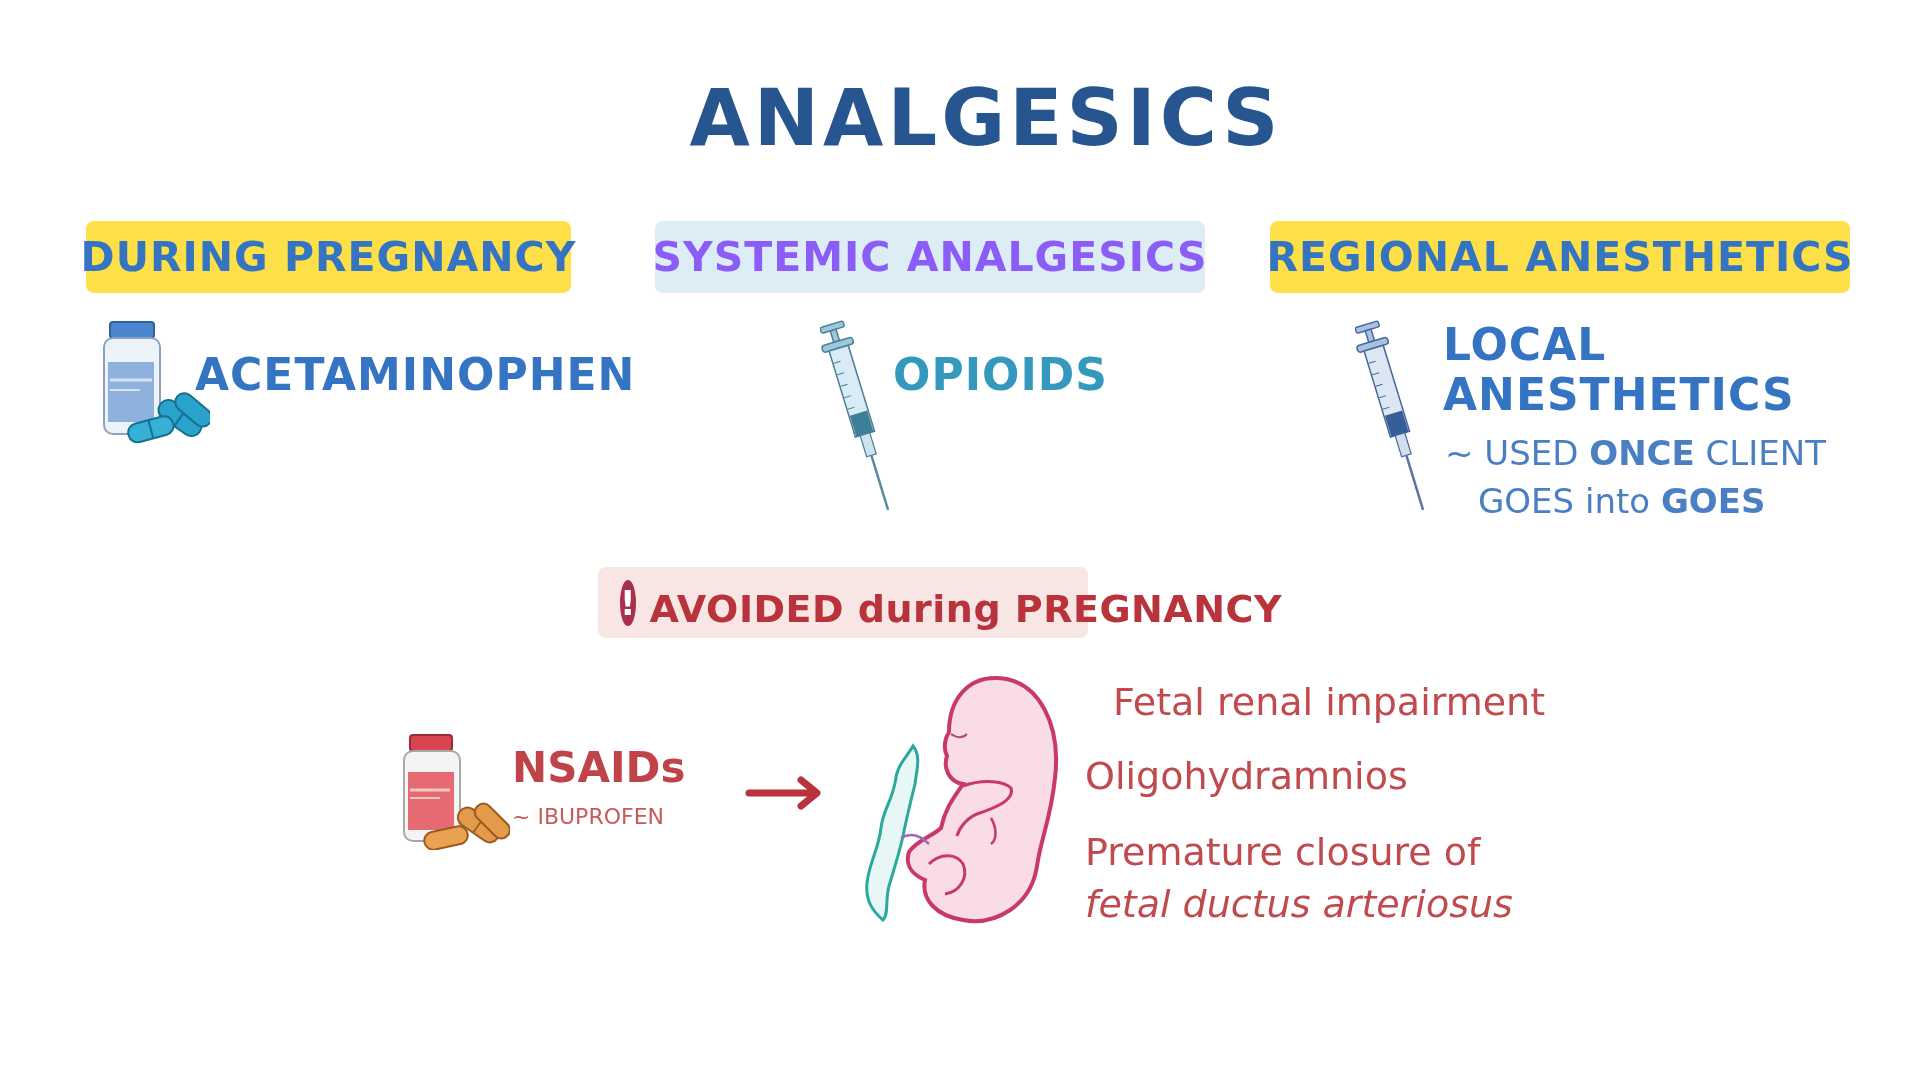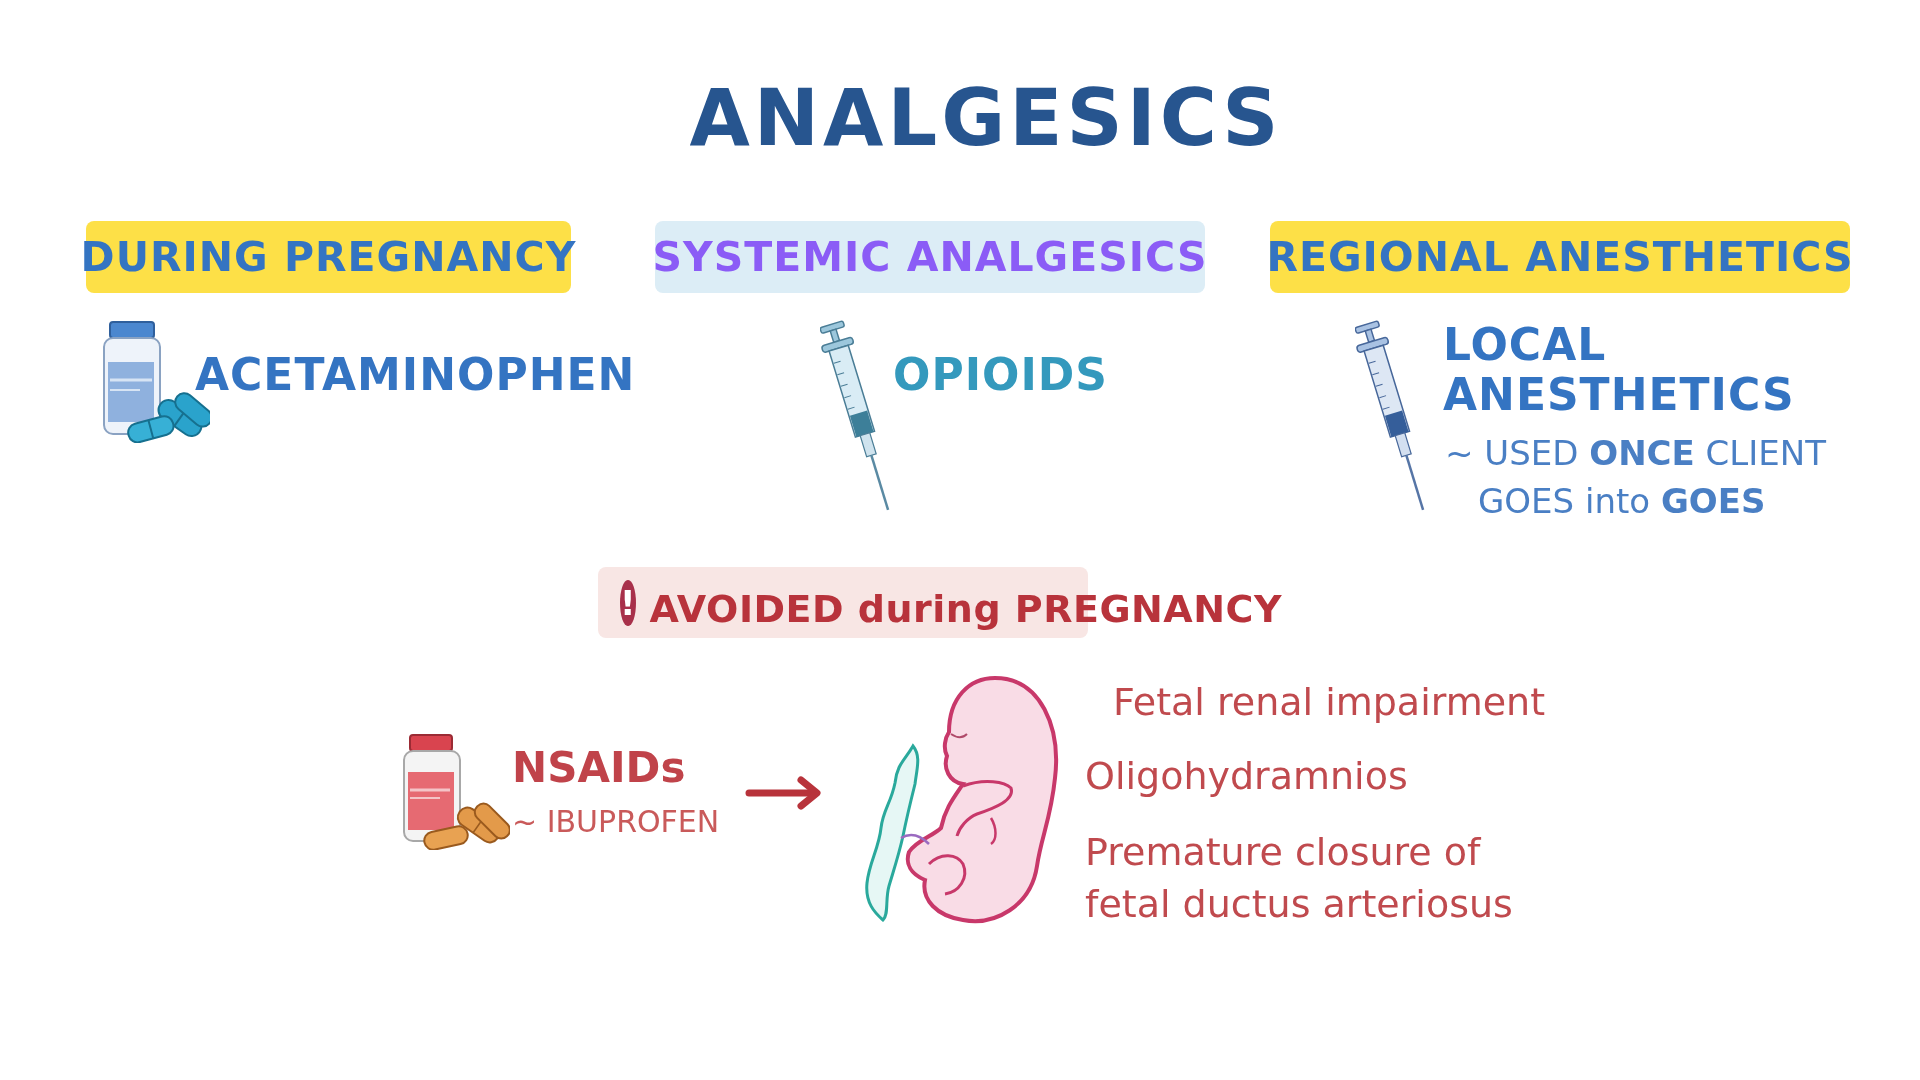--- a/index.html
+++ b/index.html
@@ -25,21 +25,21 @@
   .avoid { left:598px; top:567px; width:490px; height:71px; background:#f8e6e4;
            border-radius:8px; display:flex; align-items:center; }
   .warn-circle { width:46px; height:46px; border-radius:50%; background:#a8304a;
                  color:#fff; font-weight:bold; font-size:34px; display:flex;
                  align-items:center; justify-content:center; margin-left:22px;
                  font-family:"DejaVu Sans", sans-serif; }
   .avoid-text { margin-left:14px; color:#b8333b; font-weight:bold; font-size:38px;
                 font-family:"DejaVu Sans", sans-serif; white-space:nowrap; letter-spacing:0.5px;margin-top:12px; }
   .nsaid { font-family:"DejaVu Sans", sans-serif; font-weight:bold; font-size:42px;
            color:#c0434a; line-height:48px; }
-  .nsaid-sub { font-family:"DejaVu Sans", sans-serif; font-size:30px; color:#c95a5a; white-space:nowrap; }
+  .nsaid-sub { font-family:"DejaVu Sans", sans-serif; font-size:22px; color:#c95a5a; white-space:nowrap; }
   .effect { font-family:"DejaVu Sans", sans-serif; font-size:38px; color:#c04a4e;
             white-space:nowrap; line-height:52px; }
 </style>
 </head>
 <body>
 
 <div class="abs title">ANALGESICS</div>
 
 <div class="abs hdr hdr-blue" style="left:86px;width:485px;">DURING PREGNANCY</div>
 <div class="abs hdr hdr-teal" style="left:655px;width:550px;">SYSTEMIC ANALGESICS</div>
@@ -156,13 +156,13 @@
     <path d="M118 118 C140 110 160 114 166 120 C170 132 150 140 132 146 C122 150 114 160 112 168" fill="none" stroke="#c8386a" stroke-width="3"></path>
     <path d="M146 150 C152 160 152 172 146 176" fill="none" stroke="#c8386a" stroke-width="2.5"></path>
     <path d="M84 196 C96 184 112 186 118 196 C124 210 114 224 100 226" fill="none" stroke="#c8386a" stroke-width="3"></path>
     <path d="M56 170 C66 164 76 168 84 176" fill="none" stroke="#9a6ac0" stroke-width="2.5"></path>
   </svg>
 </div>
 
 <div class="abs effect" style="left:1085px;top:676px;margin-left:28px;">Fetal renal impairment</div>
 <div class="abs effect" style="left:1085px;top:750px;">Oligohydramnios</div>
 <div class="abs effect" style="left:1085px;top:826px;">Premature closure of</div>
-<div class="abs effect" style="left:1085px;top:878px;">fetal ductus arteriosus</div>
+<div class="abs effect" style="left:1085px;top:878px;font-style:italic;">fetal ductus arteriosus</div>
 
 </body></html>

